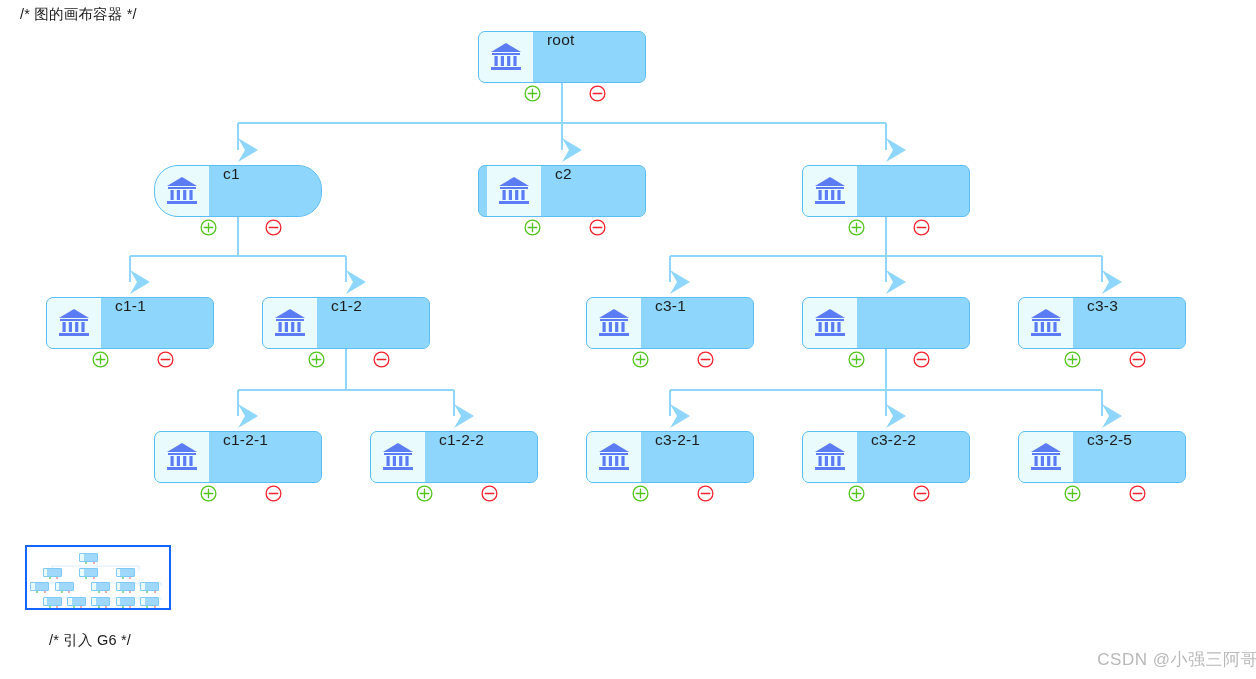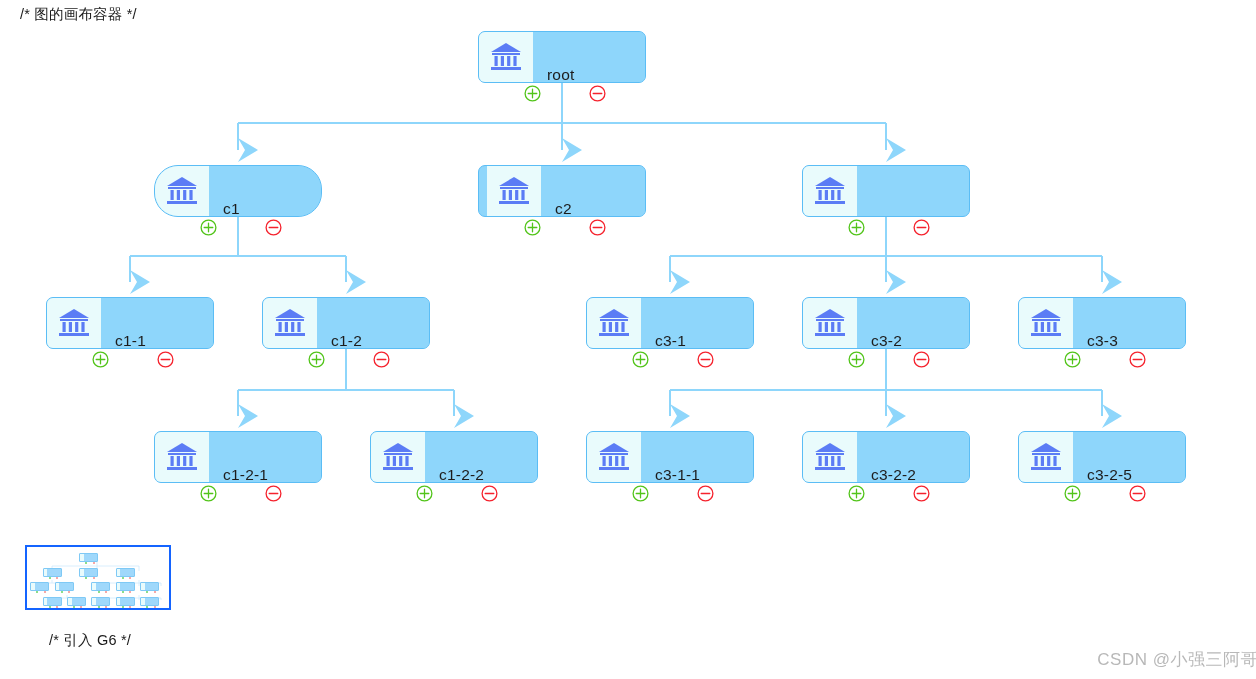--- a/index.html
+++ b/index.html
@@ -73,21 +73,21 @@
     flex: 0 0 54px;
     background: #e9fbfc;
     display: flex;
     align-items: center;
     justify-content: center;
   }
   .node .icon-pane svg { display: block; }
   .node .label-pane {
     flex: 1 1 auto;
     display: flex;
-    align-items: flex-end;
+    align-items: flex-start;
     padding-left: 14px;
     background: #8ed6fb;
   }
   .node .label-text {
     font-size: 15.5px;
     color: #1c1c1c;
     line-height: 1;
     letter-spacing: 0.2px;
     font-family: "Liberation Sans", "DejaVu Sans", sans-serif;
   }
@@ -393,23 +393,20 @@
           <svg width="34" height="30" viewBox="0 0 34 30" xmlns="http://www.w3.org/2000/svg" aria-hidden="true">
             <path d="M17 1 L32 10 L2 10 Z" fill="#5b7cf5"></path>
             <rect x="3" y="11" width="28" height="2" fill="#5b7cf5"></rect>
             <rect x="5.5" y="14" width="3.2" height="10" fill="#5b7cf5"></rect>
             <rect x="11.8" y="14" width="3.2" height="10" fill="#5b7cf5"></rect>
             <rect x="18.1" y="14" width="3.2" height="10" fill="#5b7cf5"></rect>
             <rect x="24.4" y="14" width="3.2" height="10" fill="#5b7cf5"></rect>
             <rect x="2" y="25" width="30" height="3" fill="#5b7cf5"></rect>
           </svg>
         </div>
-        <div class="label-pane">
-          <span class="label-text">c3-2</span>
-        </div>
       </div>
       <div class="marker" style="left: 831.5px; top: 351px;">
         <svg width="17" height="17" viewBox="0 0 17 17" xmlns="http://www.w3.org/2000/svg" aria-hidden="true">
           <circle cx="8.5" cy="8.5" r="7.4" fill="#ffffff" stroke="#52c41a" stroke-width="1.3"></circle>
           <path d="M8.5 4.2 L8.5 12.8 M4.2 8.5 L12.8 8.5" stroke="#52c41a" stroke-width="1.3" stroke-linecap="round"></path>
         </svg>
       </div>
       <div class="marker" style="left: 897px; top: 351px;">
         <svg width="17" height="17" viewBox="0 0 17 17" xmlns="http://www.w3.org/2000/svg" aria-hidden="true">
           <circle cx="8.5" cy="8.5" r="7.4" fill="#ffffff" stroke="#f5222d" stroke-width="1.3"></circle>
@@ -506,21 +503,21 @@
             <path d="M17 1 L32 10 L2 10 Z" fill="#5b7cf5"></path>
             <rect x="3" y="11" width="28" height="2" fill="#5b7cf5"></rect>
             <rect x="5.5" y="14" width="3.2" height="10" fill="#5b7cf5"></rect>
             <rect x="11.8" y="14" width="3.2" height="10" fill="#5b7cf5"></rect>
             <rect x="18.1" y="14" width="3.2" height="10" fill="#5b7cf5"></rect>
             <rect x="24.4" y="14" width="3.2" height="10" fill="#5b7cf5"></rect>
             <rect x="2" y="25" width="30" height="3" fill="#5b7cf5"></rect>
           </svg>
         </div>
         <div class="label-pane">
-          <span class="label-text">c3-1-1</span>
+          <span class="label-text">c3-2-1</span>
         </div>
       </div>
       <div class="marker" style="left: 615.5px; top: 485px;">
         <svg width="17" height="17" viewBox="0 0 17 17" xmlns="http://www.w3.org/2000/svg" aria-hidden="true">
           <circle cx="8.5" cy="8.5" r="7.4" fill="#ffffff" stroke="#52c41a" stroke-width="1.3"></circle>
           <path d="M8.5 4.2 L8.5 12.8 M4.2 8.5 L12.8 8.5" stroke="#52c41a" stroke-width="1.3" stroke-linecap="round"></path>
         </svg>
       </div>
       <div class="marker" style="left: 681px; top: 485px;">
         <svg width="17" height="17" viewBox="0 0 17 17" xmlns="http://www.w3.org/2000/svg" aria-hidden="true">

